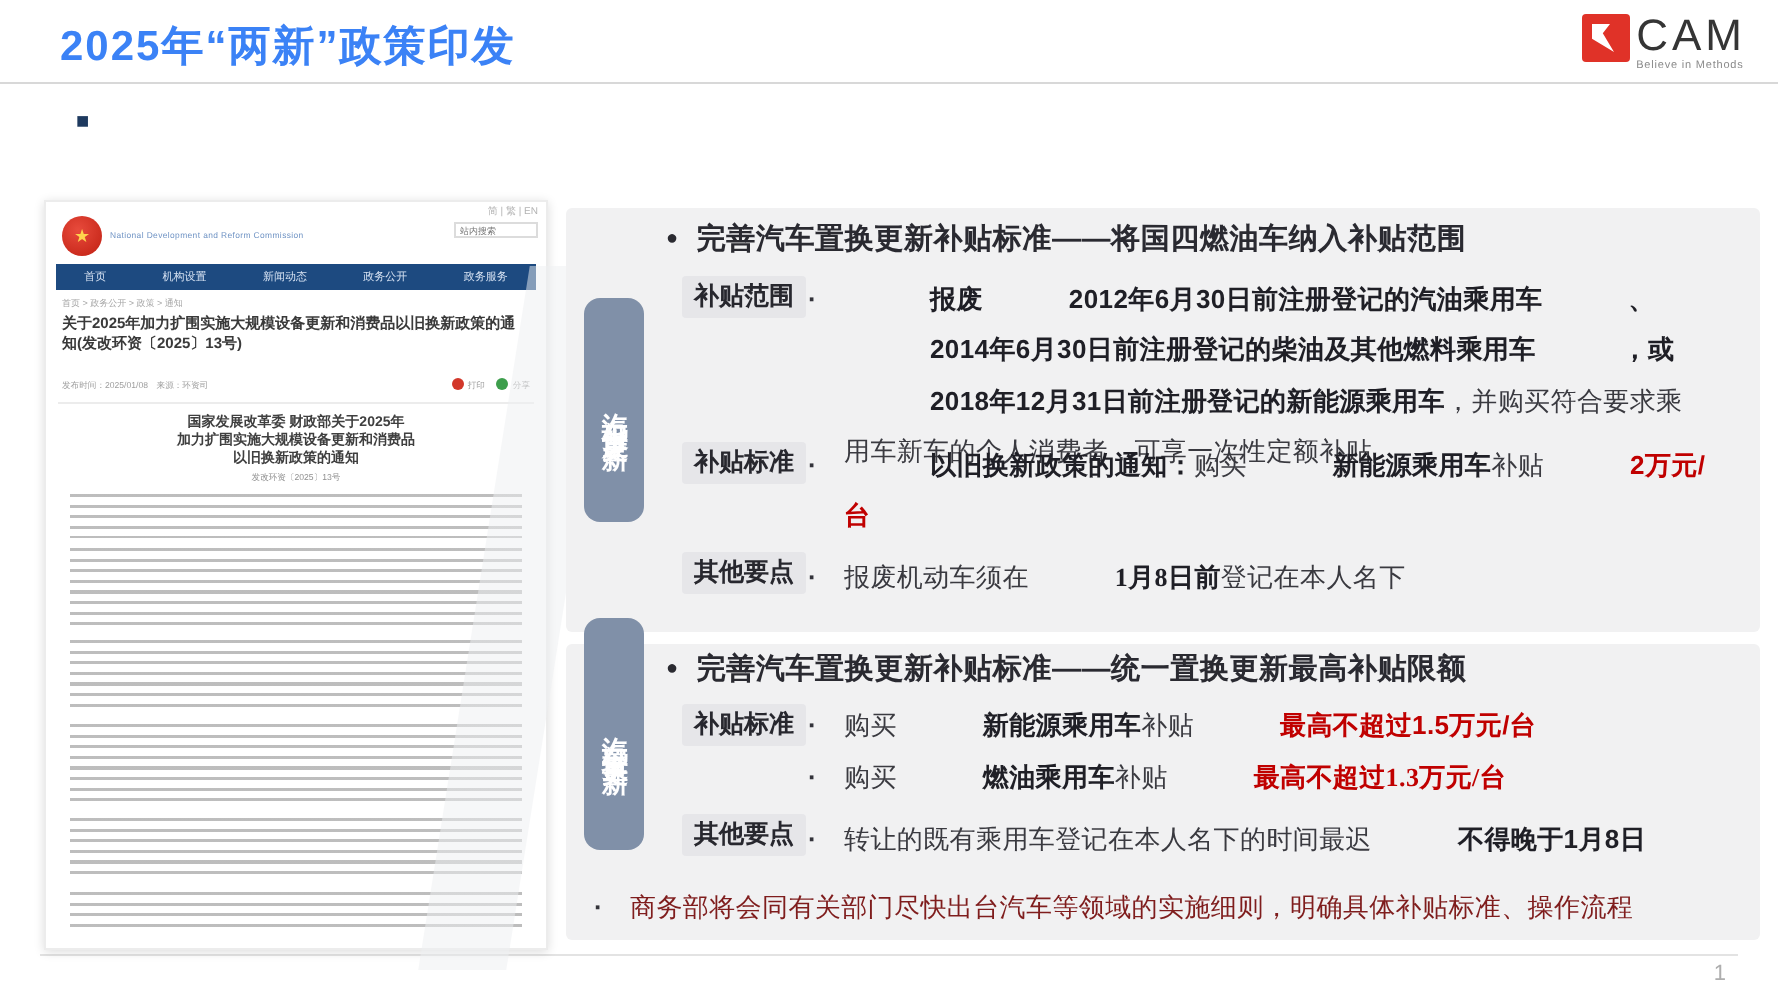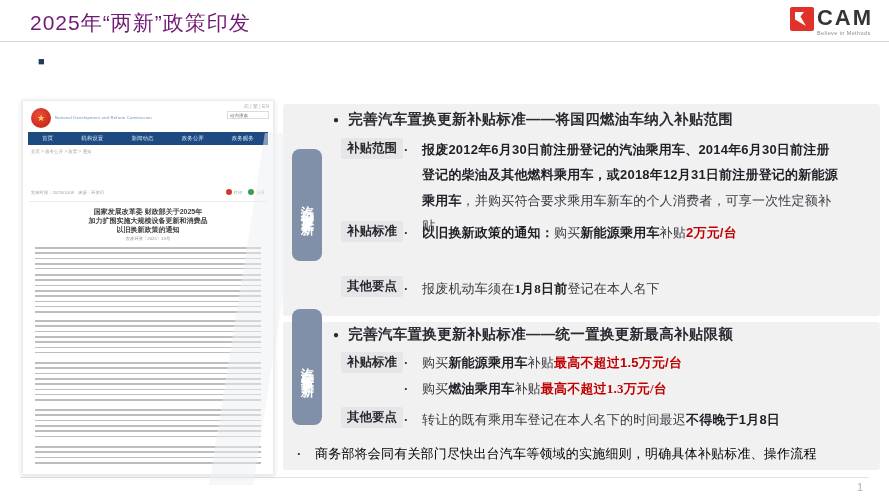--- a/index.html
+++ b/index.html
@@ -1,24 +1,24 @@
 <!DOCTYPE html>
 <html><head>
 <meta charset="utf-8">
 <style>
   html,body{margin:0;padding:0;background:#ffffff;}
   body{font-family:"Liberation Sans","DejaVu Sans",sans-serif;color:#222;}
   #slide{position:relative;width:889px;height:500px;background:#fff;overflow:hidden;}
 
   
-  .slide-title{position:absolute;left:30px;top:9px;font-size:21px;font-weight:400;color:#701a75;letter-spacing:1px;}
+  .slide-title{position:absolute;left:30px;top:9px;font-size:21px;font-weight:700;color:#3b82f6;letter-spacing:1px;}
   .top-divider{position:absolute;left:0;top:41px;width:889px;height:1px;background:#d8d8d8;}
   .logo{position:absolute;right:16px;top:7px;display:flex;align-items:flex-start;gap:3px;}
   .logo-text{display:flex;flex-direction:column;line-height:1;}
-  .logo-name{font-size:22px;font-weight:700;color:#353535;letter-spacing:2px;}
+  .logo-name{font-size:22px;font-weight:400;color:#353535;letter-spacing:2px;}
   .logo-tagline{font-size:5.5px;color:#8a8a8a;margin-top:2px;letter-spacing:.4px;}
 
   
   .intro{position:absolute;left:38px;top:51px;width:828px;font-size:13.5px;font-weight:700;color:#1c1c1c;line-height:21px;padding-left:15px;}
   .intro .marker{position:absolute;left:0;top:0;color:#1e3a5f;font-size:11px;}
 
   
   .doc-card{position:absolute;left:22px;top:100px;width:250px;height:373px;background:#fff;border:1px solid #ececec;box-shadow:0 1px 5px rgba(0,0,0,.14);z-index:1;}
   .doc-toplinks{position:absolute;right:4px;top:2px;font-size:5px;line-height:7px;color:#b3b3b3;text-align:right;}
   .doc-search{position:absolute;right:4px;top:10px;width:42px;height:8px;border:1px solid #dcdcdc;font-size:4.5px;color:#bbb;padding:0 2px;box-sizing:border-box;background:#fff;}
@@ -49,23 +49,23 @@
   .vtab{position:absolute;left:292px;width:30px;background:#8090a8;border-radius:8px;color:#fff;display:flex;align-items:center;justify-content:center;writing-mode:vertical-rl;text-orientation:upright;font-size:13px;font-weight:700;letter-spacing:3px;z-index:4;}
   .vtab.one{top:149px;height:112px;}
   .vtab.two{top:309px;height:116px;}
 
   .abs{position:absolute;z-index:4;}
   .sec-heading{display:flex;align-items:center;gap:9px;font-size:14.5px;font-weight:700;color:#2a2a31;letter-spacing:.3px;}
   .sec-heading .bdot{font-size:10px;color:#2a2a31;}
   .chip{width:62px;height:21px;line-height:21px;text-align:center;background:#e6e6e9;border-radius:2px;font-size:12.5px;font-weight:700;color:#27272e;}
   .idot{font-size:13px;font-weight:700;color:#33333a;line-height:25px;}
   .itext{font-size:13px;color:#3a3a40;line-height:25.4px;letter-spacing:.2px;}
-  .itext .b{font-weight:700;color:#1f1f26;}
+  .itext .b{font-weight:700;color:#1f1f26;margin-left:43px;}
   .itext .r{color:#c00000;}
-  .note-text{font-size:13px;color:#000000;letter-spacing:.2px;line-height:18px;}
+  .note-text{font-size:13px;color:#7f1d1d;letter-spacing:.2px;line-height:18px;}
 
   .footer-line{position:absolute;left:20px;top:477px;width:849px;height:1px;background:#e3e3e3;}
   .page-num{position:absolute;right:26px;top:481px;font-size:11px;color:#aeaeae;}
 </style>
 </head>
 <body>
 
 <div id="slide">
 
   <div class="slide-title">2025年“两新”政策印发</div>
@@ -97,20 +97,21 @@
       </span>
     </div>
     <div class="doc-nav">
       <span>首页</span>
       <span>机构设置</span>
       <span>新闻动态</span>
       <span>政务公开</span>
       <span>政务服务</span>
     </div>
     <div class="doc-breadcrumb">首页 &gt; 政务公开 &gt; 政策 &gt; 通知</div>
+    <div class="doc-article-title">关于2025年加力扩围实施大规模设备更新和消费品以旧换新政策的通知(发改环资〔2025〕13号)</div>
     <div class="doc-meta">
       <span>发布时间：2025/01/08　来源：环资司</span>
       <span class="share">
         <span class="share-chip">
             <span class="dot red"></span>
             <span>打印</span>
           </span>
         <span class="share-chip">
             <span class="dot green"></span>
             <span>分享</span>

